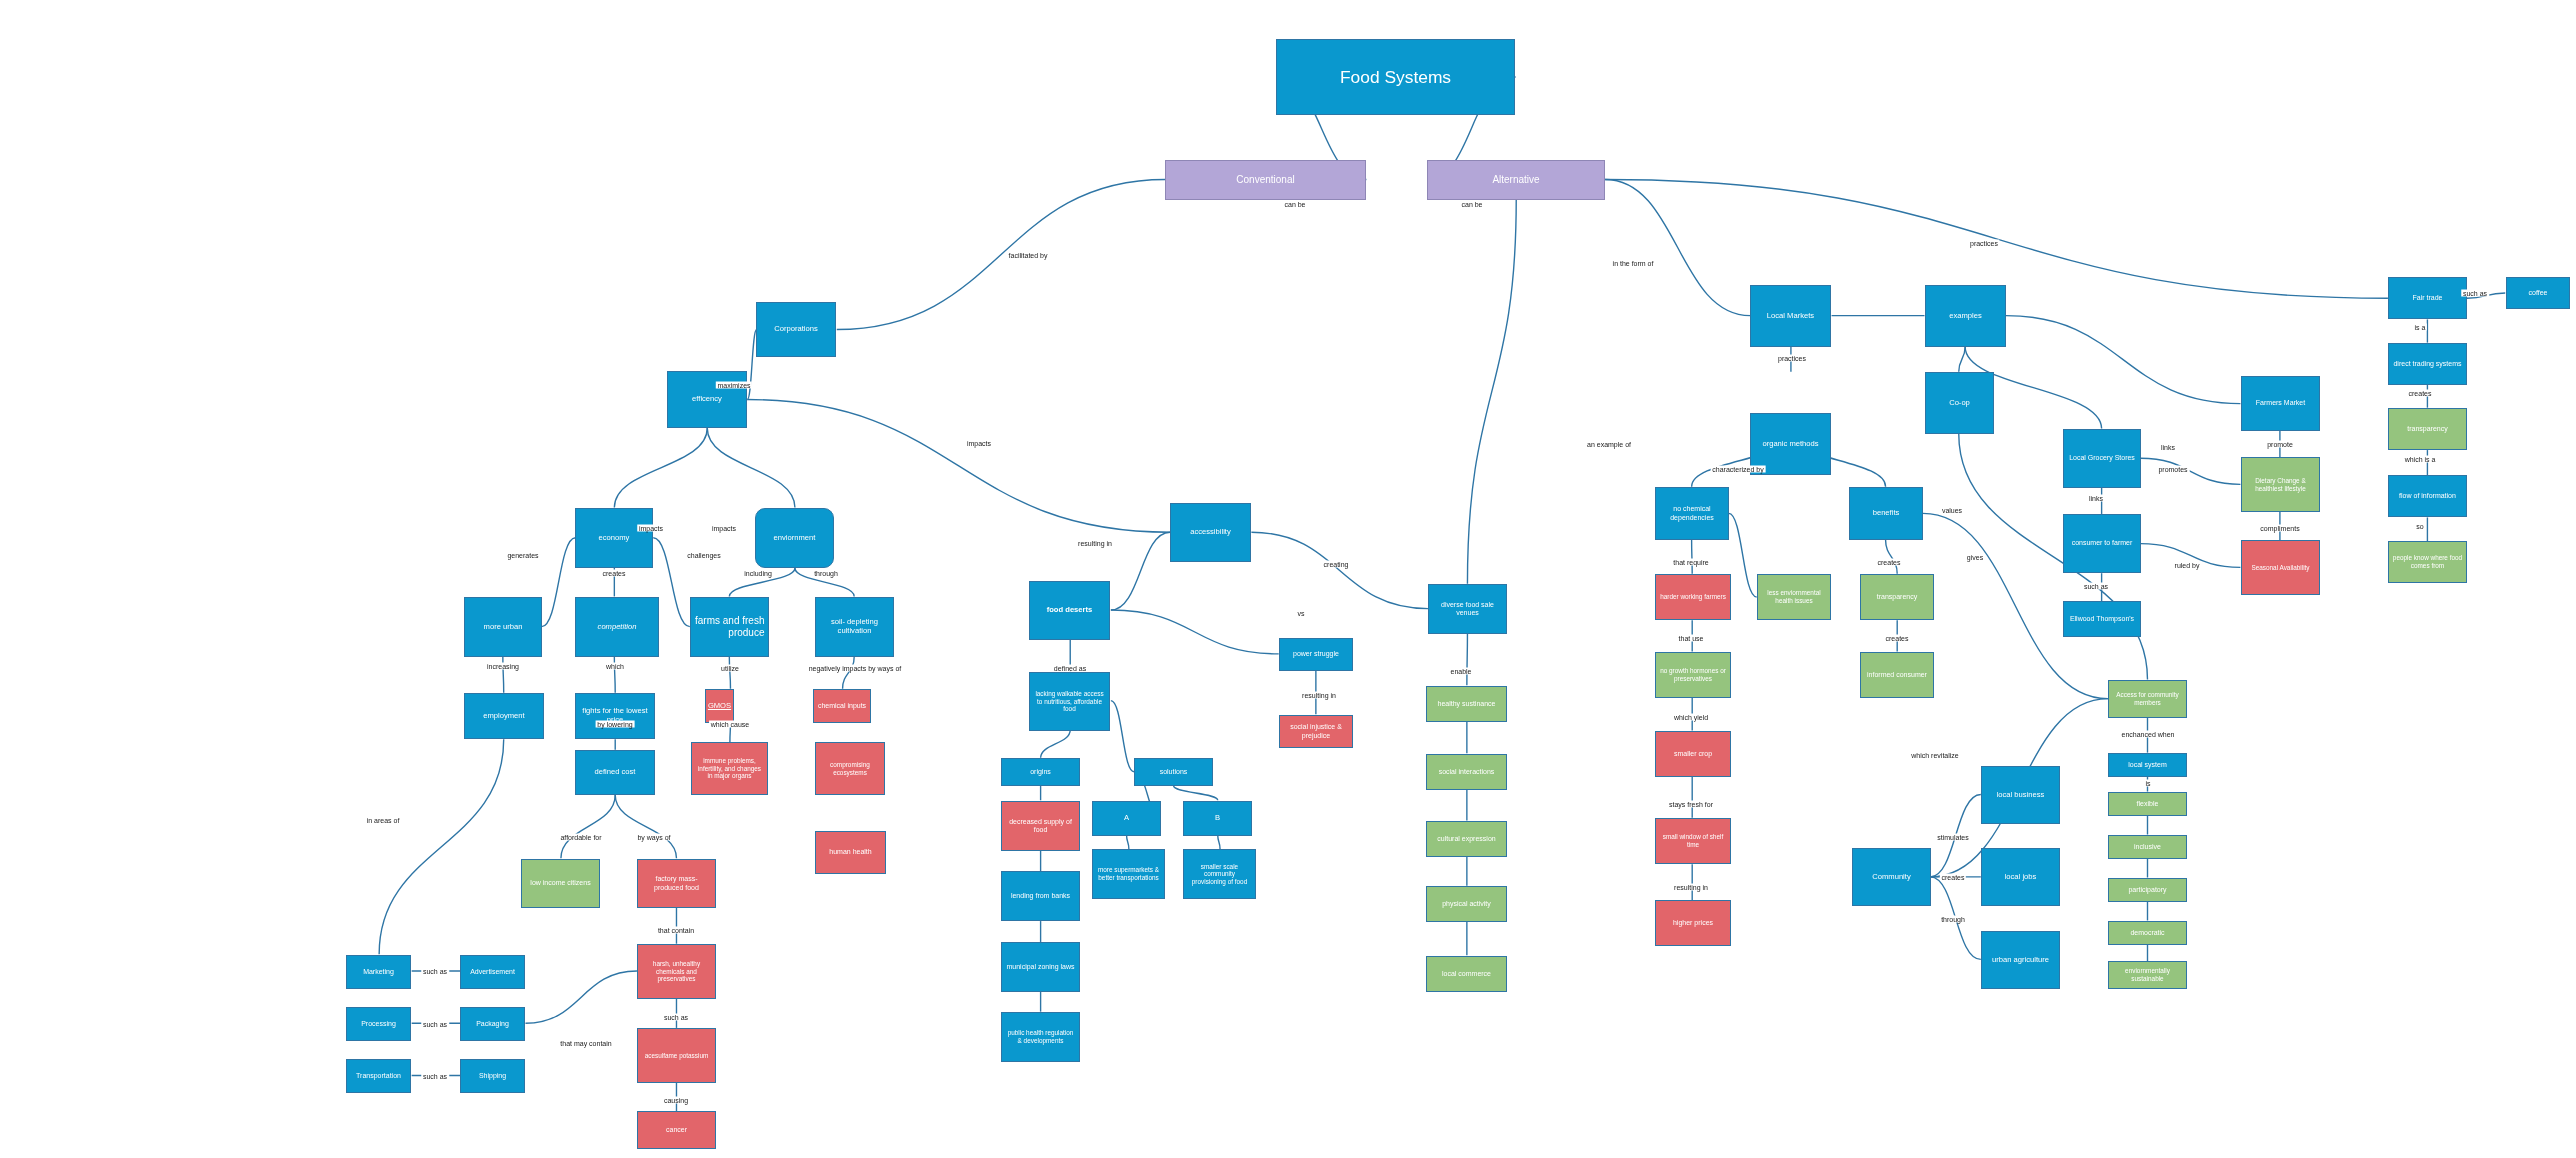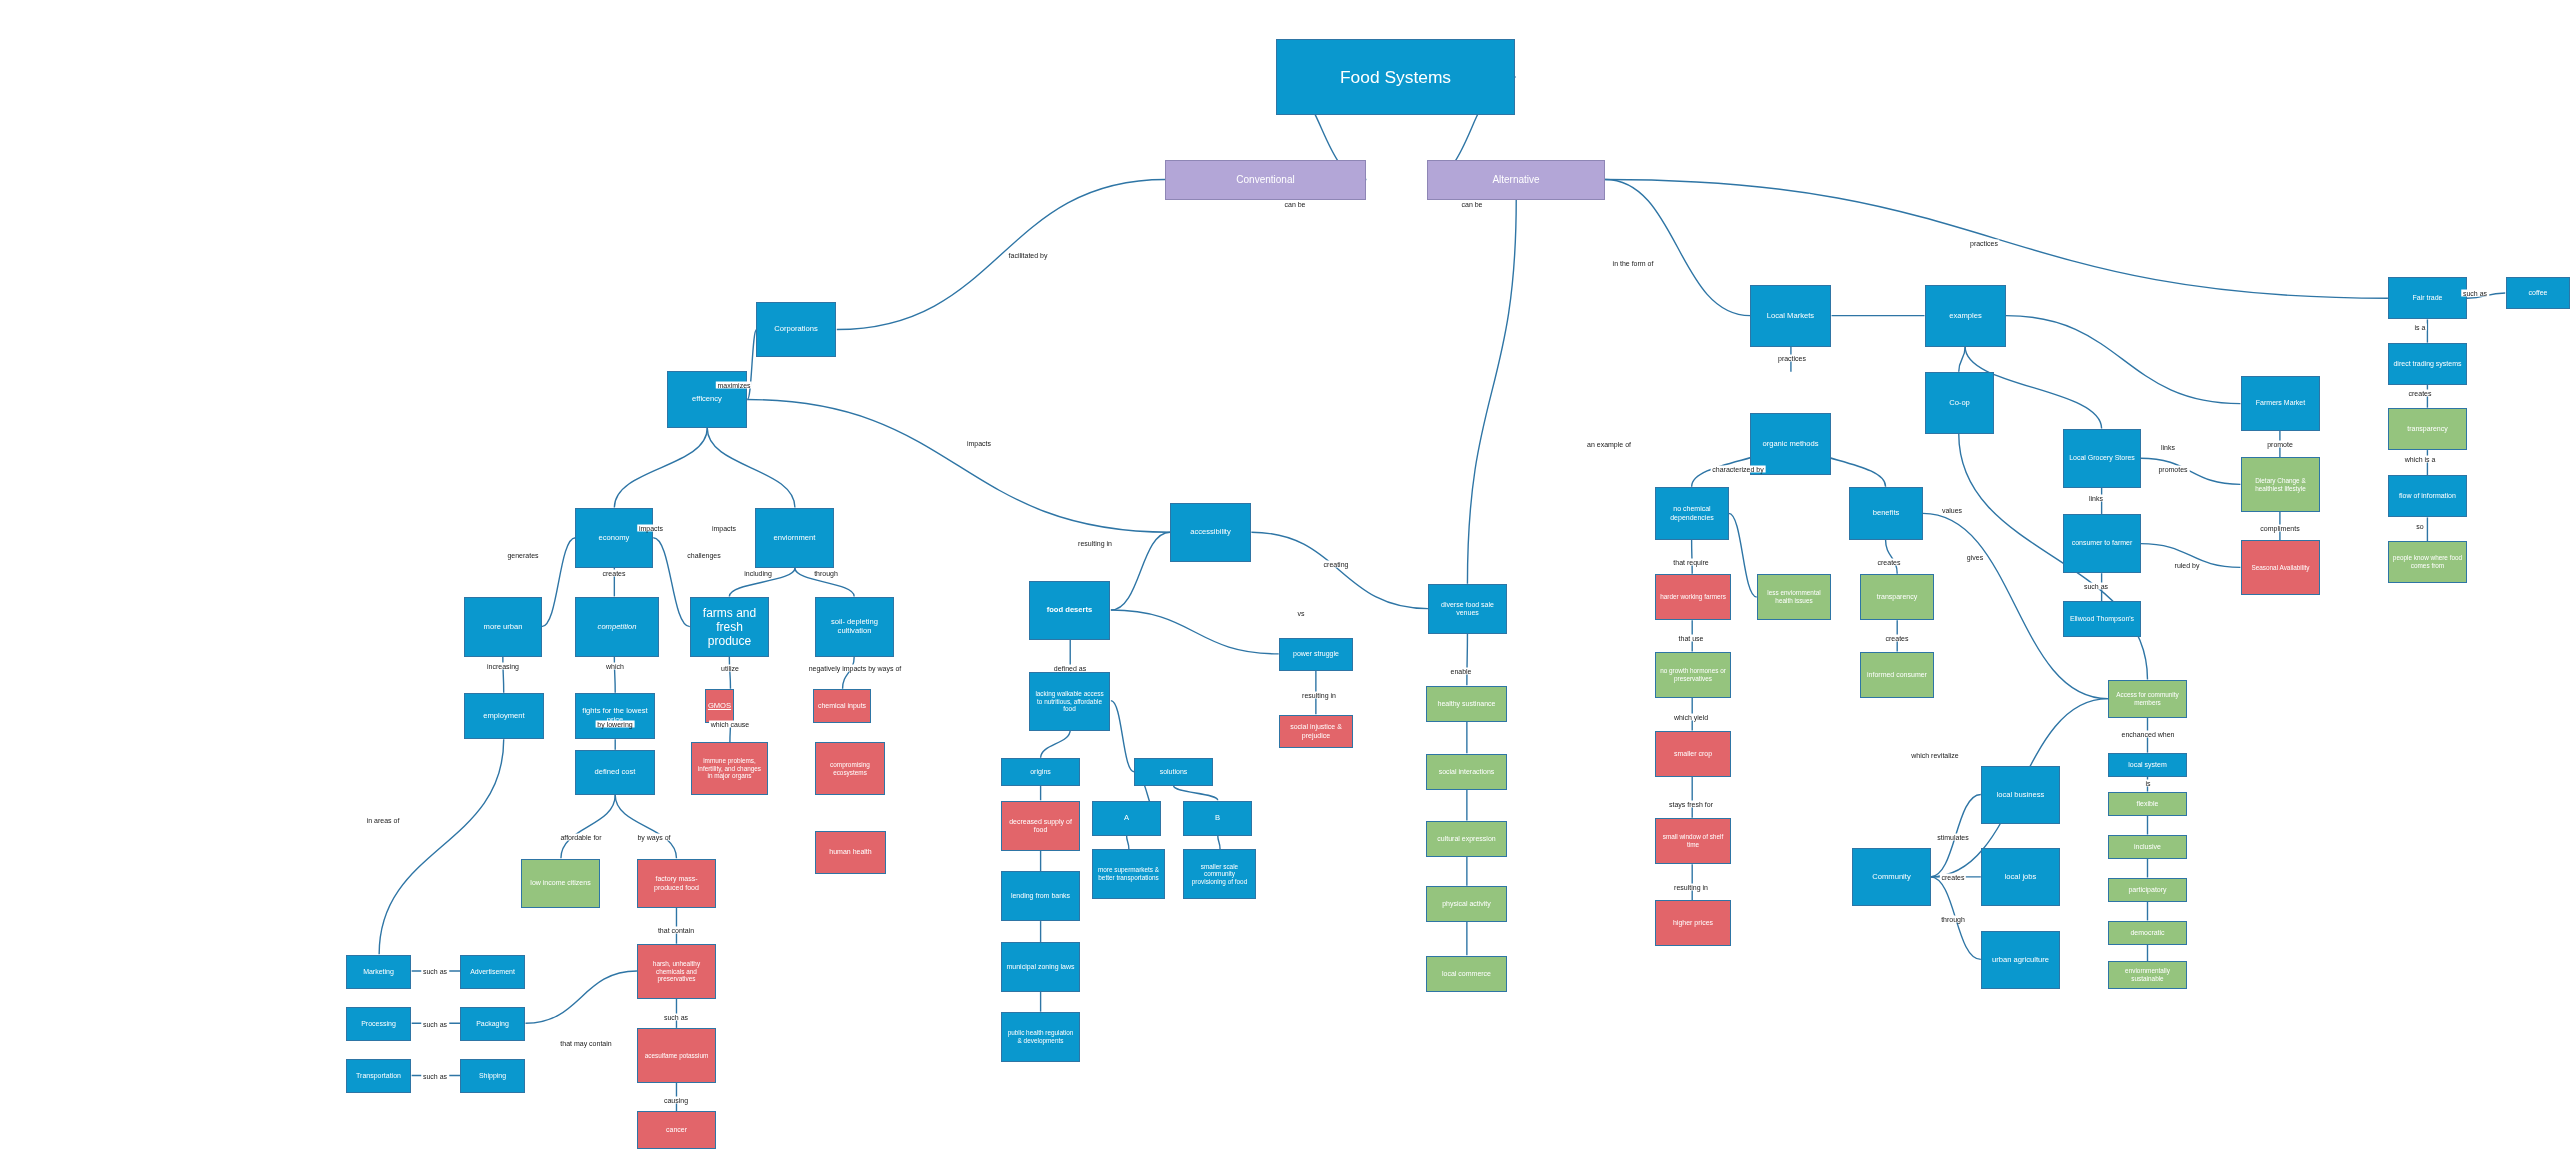--- a/index.html
+++ b/index.html
@@ -112,24 +112,24 @@
       <path d="M 3323 1510 C 3366.5 1510 3366.5 1652 3410 1652" fill="none" stroke="#2E75A5" stroke-width="2.4"></path>
       <path d="M 3323 1510 C 3476 1510 3476 1203 3629 1203" fill="none" stroke="#2E75A5" stroke-width="2.4"></path>
     </svg>
   <div id="nodes-layer">
       <div class="node c-blue" style="left: 1276px; top: 39px; width: 239px; height: 76px; font-size: 17.4px;">Food Systems</div>
       <div class="node c-purple" style="left: 1165px; top: 160px; width: 201px; height: 40px; font-size: 10px;">Conventional</div>
       <div class="node c-purple" style="left: 1427px; top: 160px; width: 178px; height: 40px; font-size: 10px;">Alternative</div>
       <div class="node c-blue" style="left: 756px; top: 302px; width: 80px; height: 55px; font-size: 7.6px;">Corporations</div>
       <div class="node c-blue" style="left: 667px; top: 371px; width: 80px; height: 57px; font-size: 7.6px;">efficency</div>
       <div class="node c-blue" style="left: 575px; top: 508px; width: 78px; height: 60px; font-size: 7.6px;">economy</div>
-      <div class="node c-blue" style="left: 755px; top: 508px; width: 79px; height: 60px; font-size: 7.6px;">enviornment</div>
+      <div class="node c-blue" style="left: 755px; top: 508px; width: 79px; height: 60px; font-size: 7.6px; border-radius: 10px;">enviornment</div>
       <div class="node c-blue" style="left: 464px; top: 597px; width: 78px; height: 60px; font-size: 7.6px;">more urban</div>
       <div class="node c-blue" style="left: 575px; top: 597px; width: 84px; height: 60px; font-size: 7.6px; font-style: italic;">competition</div>
-      <div class="node c-blue" style="left: 690px; top: 597px; width: 79px; height: 60px; font-size: 12px;">farms and fresh produce</div>
+      <div class="node c-blue" style="left: 690px; top: 597px; width: 79px; height: 60px; font-size: 10px; text-align: right;">farms and fresh produce</div>
       <div class="node c-blue" style="left: 815px; top: 597px; width: 79px; height: 60px; font-size: 7.6px;">soil- depleting cultivation</div>
       <div class="node c-blue" style="left: 464px; top: 693px; width: 80px; height: 46px; font-size: 7.6px;">employment</div>
       <div class="node c-blue" style="left: 575px; top: 693px; width: 80px; height: 46px; font-size: 7.6px;">fights for the lowest price</div>
       <div class="node c-red" style="left: 705px; top: 689px; width: 29px; height: 34px; font-size: 7.6px; text-decoration: underline;">GMOS</div>
       <div class="node c-red" style="left: 813px; top: 689px; width: 58px; height: 34px; font-size: 7px;">chemical inputs</div>
       <div class="node c-blue" style="left: 575px; top: 750px; width: 80px; height: 45px; font-size: 7.6px;">defined cost</div>
       <div class="node c-red" style="left: 691px; top: 742px; width: 77px; height: 53px; font-size: 6.4px;">immune problems, infertility, and changes in major organs</div>
       <div class="node c-red" style="left: 815px; top: 742px; width: 70px; height: 53px; font-size: 6.4px;">compromising ecosystems</div>
       <div class="node c-green" style="left: 521px; top: 859px; width: 79px; height: 49px; font-size: 7px;">low income citizens</div>
       <div class="node c-red" style="left: 637px; top: 859px; width: 79px; height: 49px; font-size: 7px;">factory mass-produced food</div>

